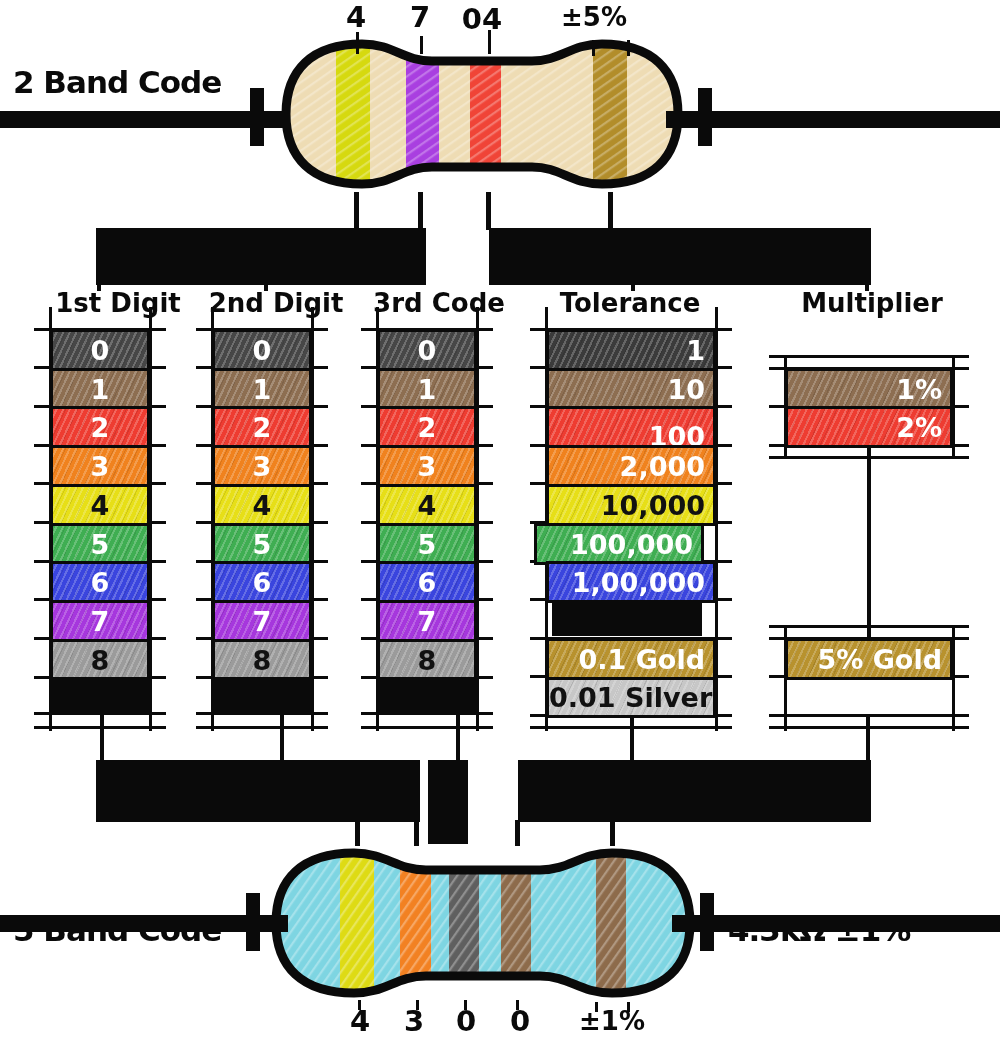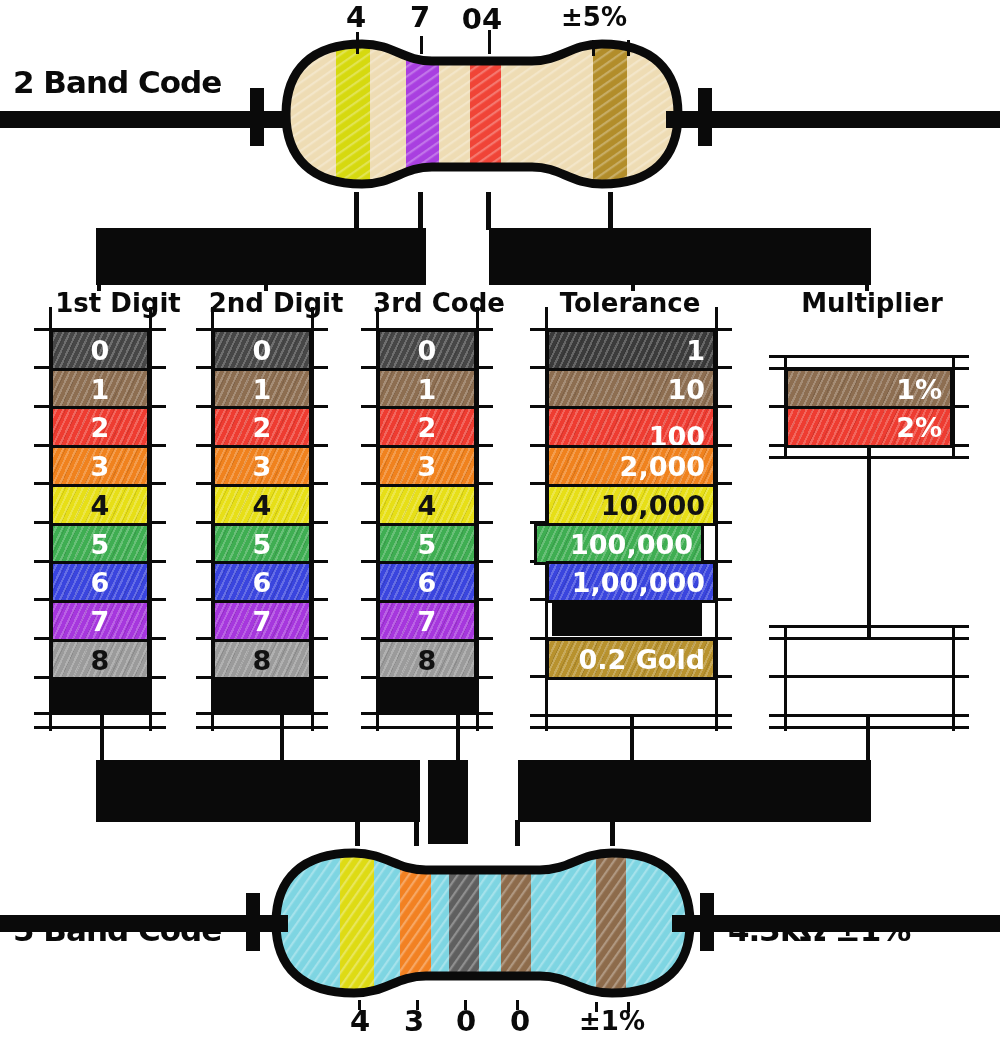--- a/index.html
+++ b/index.html
@@ -267,21 +267,24 @@
       <span class="lab" style="color: rgb(17, 17, 17);">10,000</span>
     </div>
     <div class="row r" style="left: 534px; top: 523px; width: 170px; height: 42px; background-color: rgb(63, 174, 82);">
       <span class="lab" style="color: rgb(255, 255, 255);">100,000</span>
     </div>
     <div class="row r" style="left: 546px; top: 561px; width: 170px; height: 42px; background-color: rgb(58, 69, 222);">
       <span class="lab" style="color: rgb(255, 255, 255);">1,00,000</span>
     </div>
     <div class="blk" style="left: 552px; top: 602px; width: 150px; height: 34px; z-index: 2;"></div>
     <div class="row r" style="left: 546px; top: 638px; width: 170px; height: 42px; background-color: rgb(184, 146, 46);">
-      <span class="lab" style="color: rgb(255, 255, 255);">0.2 Gold</span>
+      <span class="lab" style="color: rgb(255, 255, 255);">0.1 Gold</span>
+    </div>
+    <div class="row r" style="left: 546px; top: 677px; width: 170px; height: 41px; background-color: rgb(199, 199, 199);">
+      <span class="lab" style="color: rgb(17, 17, 17);">0.01 Silver</span>
     </div>
     <div class="tick" style="left: 530px; top: 328px; width: 202px;"></div>
     <div class="tick" style="left: 530px; top: 366px; width: 202px;"></div>
     <div class="tick" style="left: 530px; top: 405px; width: 202px;"></div>
     <div class="tick" style="left: 530px; top: 444px; width: 202px;"></div>
     <div class="tick" style="left: 530px; top: 482px; width: 202px;"></div>
     <div class="tick" style="left: 530px; top: 521px; width: 202px;"></div>
     <div class="tick" style="left: 530px; top: 560px; width: 202px;"></div>
     <div class="tick" style="left: 530px; top: 598px; width: 202px;"></div>
     <div class="tick" style="left: 530px; top: 637px; width: 202px;"></div>
@@ -291,20 +294,23 @@
     <div class="vfr" style="left: 545px; top: 307px; height: 424px;"></div>
     <div class="vfr" style="left: 715px; top: 307px; height: 424px;"></div>
     <div class="hdr" style="left: 792px; top: 288px; width: 160px;">Multiplier</div>
     <div class="row r" style="left: 785px; top: 368px; width: 168px; height: 42px; background-color: rgb(141, 110, 81);">
       <span class="lab" style="color: rgb(255, 255, 255);">1%</span>
     </div>
     <div class="row r" style="left: 785px; top: 406px; width: 168px; height: 42px; background-color: rgb(238, 60, 49);">
       <span class="lab" style="color: rgb(255, 255, 255);">2%</span>
     </div>
     <div class="blk" style="left: 867px; top: 445px; width: 4px; height: 193px;"></div>
+    <div class="row r" style="left: 785px; top: 638px; width: 168px; height: 42px; background-color: rgb(184, 146, 46);">
+      <span class="lab" style="color: rgb(255, 255, 255);">5% Gold</span>
+    </div>
     <div class="tick" style="left: 769px; top: 355px; width: 200px;"></div>
     <div class="tick" style="left: 769px; top: 367px; width: 200px;"></div>
     <div class="tick" style="left: 769px; top: 405px; width: 200px;"></div>
     <div class="tick" style="left: 769px; top: 444px; width: 200px;"></div>
     <div class="tick" style="left: 769px; top: 456px; width: 200px;"></div>
     <div class="tick" style="left: 769px; top: 625px; width: 200px;"></div>
     <div class="tick" style="left: 769px; top: 637px; width: 200px;"></div>
     <div class="tick" style="left: 769px; top: 675px; width: 200px;"></div>
     <div class="tick" style="left: 769px; top: 714px; width: 200px;"></div>
     <div class="tick" style="left: 769px; top: 726px; width: 200px;"></div>

